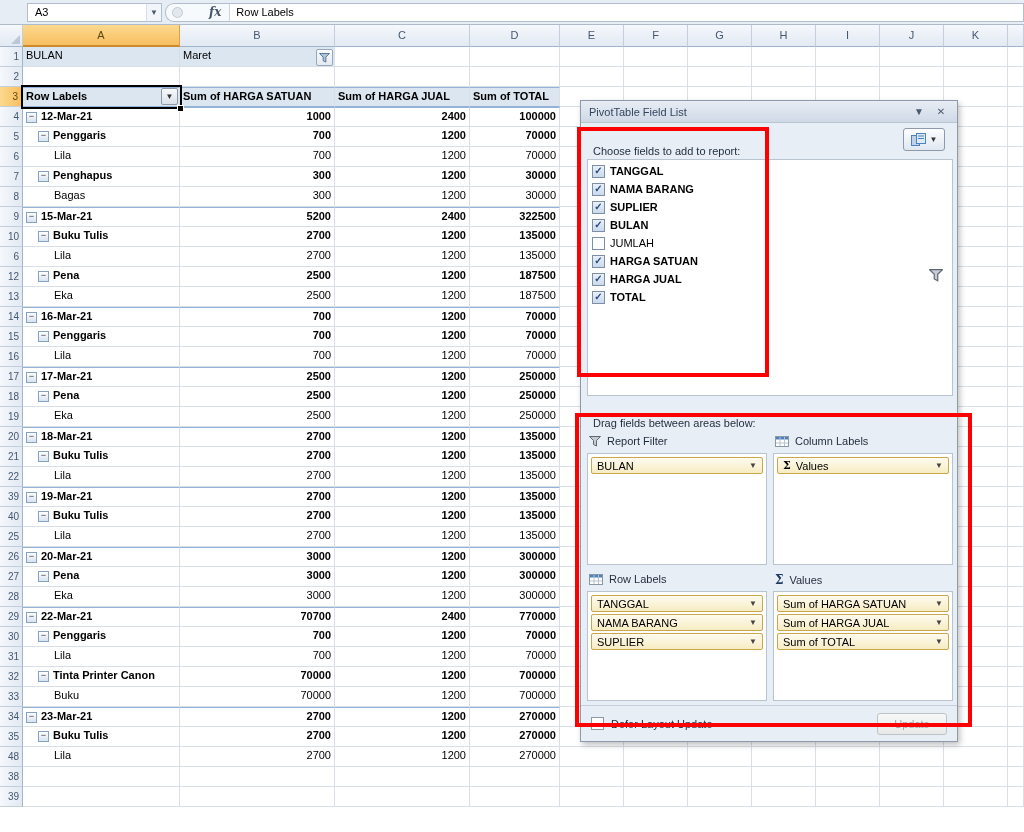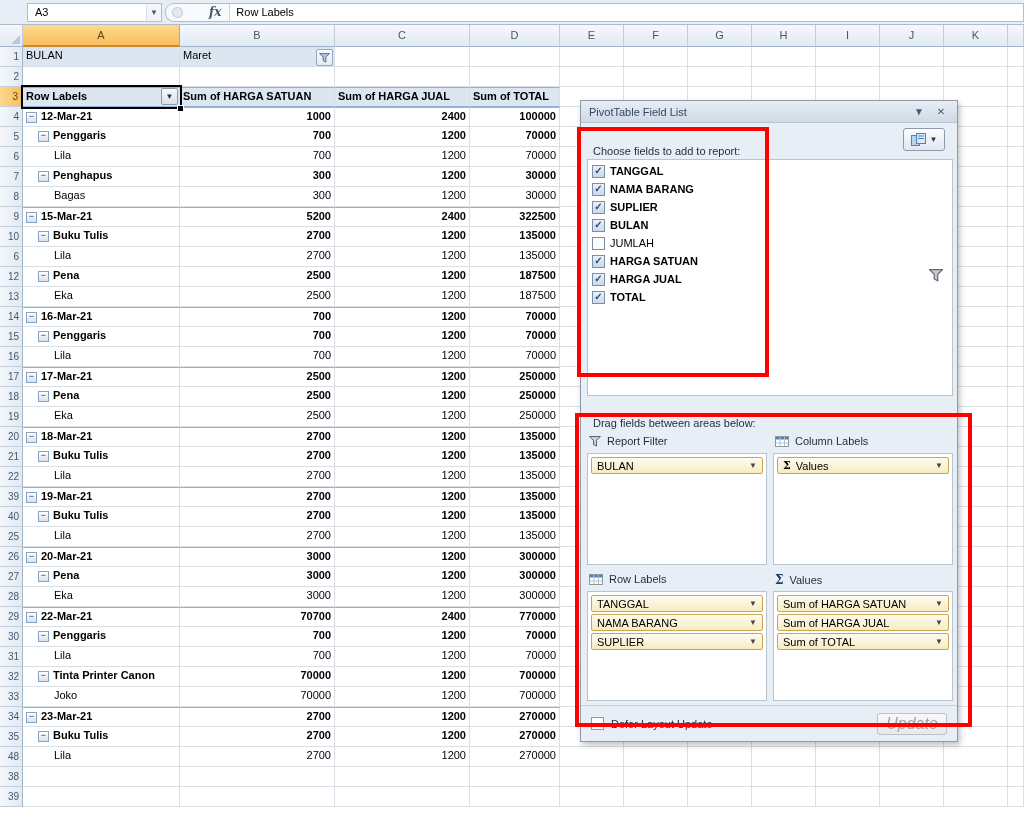--- a/index.html
+++ b/index.html
@@ -88,22 +88,22 @@
         background:linear-gradient(#FEFBF0,#F6ECC2);padding:0 5px;box-sizing:border-box;}
   .ptx{flex:1;overflow:hidden;white-space:nowrap;}
   .parr{font-size:8px;color:#444;margin-left:4px;}
   .psig{font-family:"DejaVu Serif",serif;font-weight:bold;margin-right:5px;}
   .sigicon{font-family:"DejaVu Serif",serif;font-weight:bold;font-size:12px;color:#1F3A64;}
   .pfooter{position:absolute;left:0;right:0;top:604px;height:36px;border-top:1px solid #C5CFDB;
            display:flex;align-items:center;padding:0 10px;box-sizing:border-box;}
   .dlcb{width:11px;height:11px;border:1px solid #8E99A8;background:#FDFEFE;margin-right:7px;flex:none;}
   .dltext{flex:1;color:#1E2A3A;}
   .updatebtn{width:70px;height:22px;background:linear-gradient(#F7F8F8,#E7E8E8);border:1px solid #BEC3C7;
-             border-radius:3px;color:#A0A5A9;font-size:16px;display:flex;align-items:center;
-             justify-content:center;box-sizing:border-box;font-style:italic;}
+             border-radius:3px;color:#A0A5A9;font-size:11px;display:flex;align-items:center;
+             justify-content:center;box-sizing:border-box;}
 
   .redrect{position:absolute;border:4px solid #FF0000;box-sizing:border-box;z-index:9;pointer-events:none;}
   .rr1{left:577px;top:102px;width:192px;height:250px;}
   .rr2{left:575px;top:388px;width:397px;height:314px;}
 </style>
 </head>
 <body>
 
 <div class="app">
 
@@ -615,21 +615,21 @@
           <div class="cell" style="width: 64px;"></div>
           <div class="cell" style="width: 64px;"></div>
           <div class="cell" style="width: 64px;"></div>
           <div class="cell" style="width: 64px;"></div>
           <div class="cell" style="width: 64px;"></div>
           <div class="cell" style="width: 64px;"></div>
           <div class="cell" style="width: 16px;"></div>
         </div>
         <div class="grow">
           <div class="rowh">33</div>
-          <div class="cell lab l3" style="width: 157px;">Joko</div>
+          <div class="cell lab l3" style="width: 157px;">Buku</div>
           <div class="cell num" style="width: 155px;">70000</div>
           <div class="cell num" style="width: 135px;">1200</div>
           <div class="cell num" style="width: 90px;">700000</div>
           <div class="cell" style="width: 64px;"></div>
           <div class="cell" style="width: 64px;"></div>
           <div class="cell" style="width: 64px;"></div>
           <div class="cell" style="width: 64px;"></div>
           <div class="cell" style="width: 64px;"></div>
           <div class="cell" style="width: 64px;"></div>
           <div class="cell" style="width: 64px;"></div>

